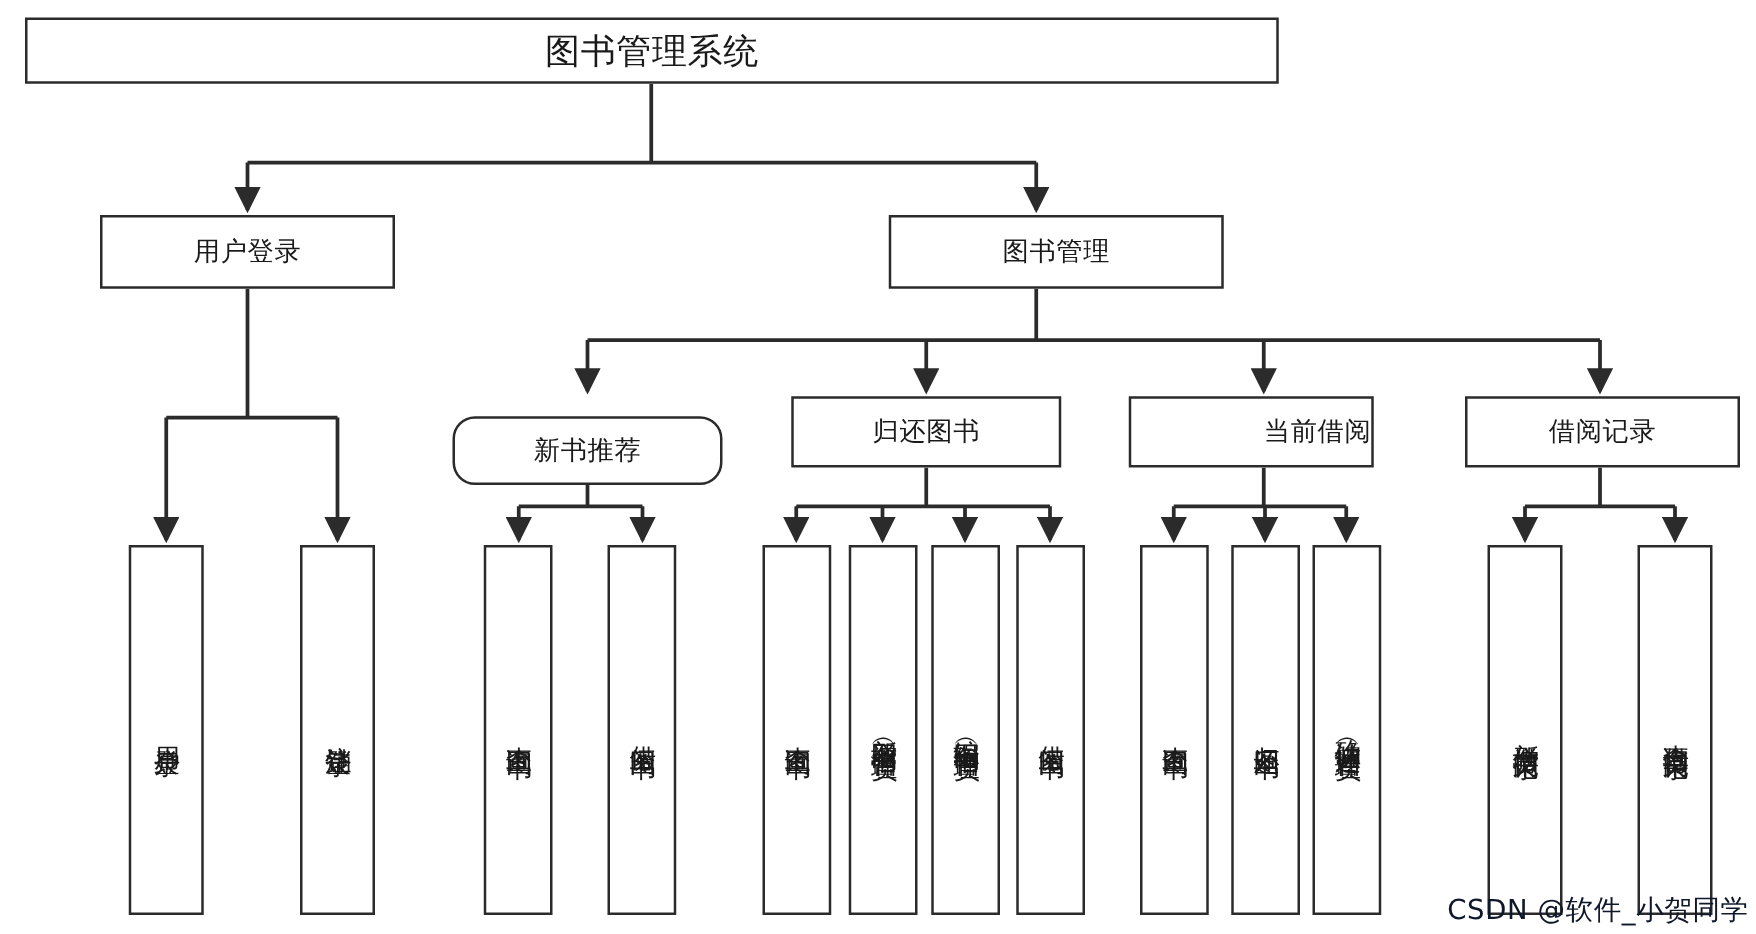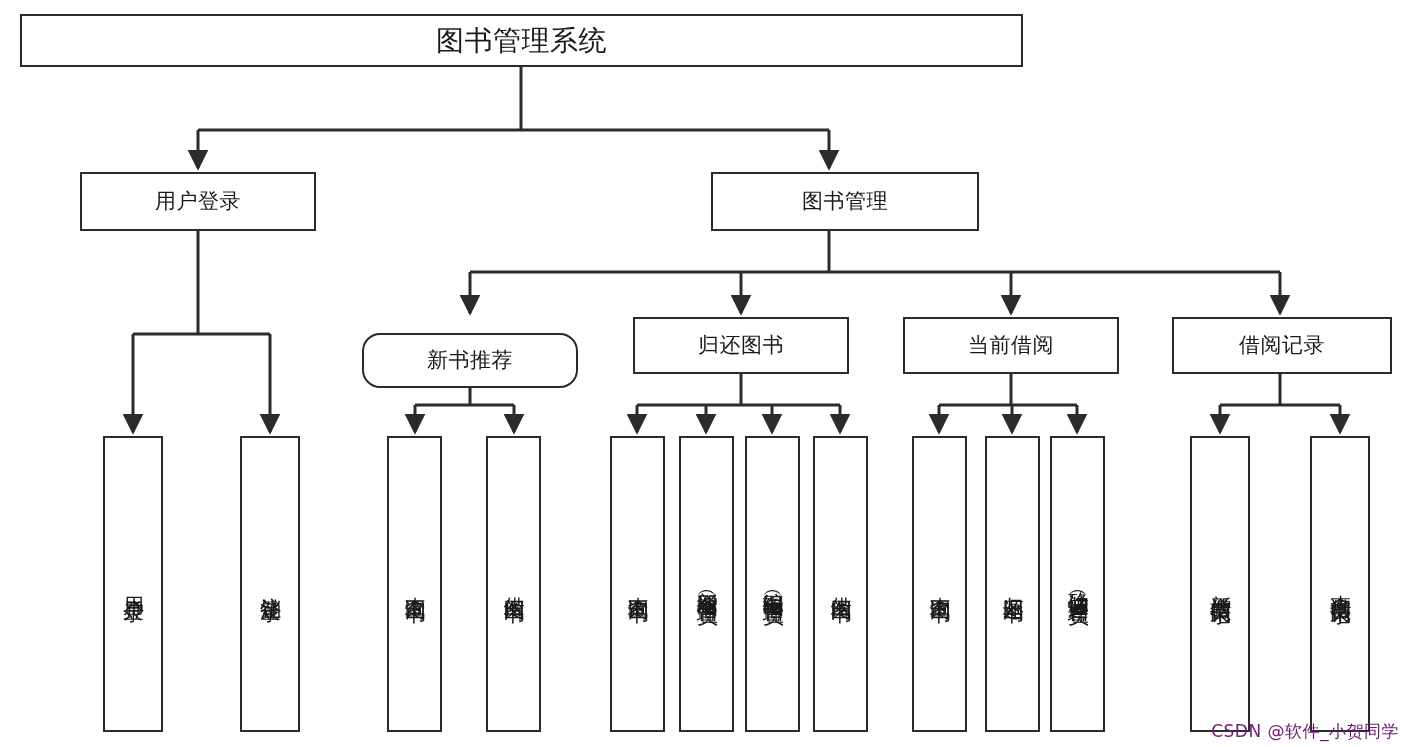--- a/index.html
+++ b/index.html
@@ -64,22 +64,22 @@
     font-size: 21px;
     line-height: 1.12;
     letter-spacing: 2px;
     white-space: nowrap;
   }
   
   #watermark {
     position: absolute;
     right: 6px;
     bottom: 4px;
-    font-size: 17px;
-    color: #701a75;
+    font-size: 22px;
+    color: #0f172a;
     letter-spacing: 0.5px;
     white-space: nowrap;
     user-select: none;
   }
 </style>
 </head>
 <body>
 
 <div id="diagram-root">
 
@@ -144,21 +144,21 @@
   <div class="node horiz" style="left:711px; top:172px; width:268px; height:59px;">
     <span class="label">图书管理</span>
   </div>
 
   <div class="node horiz" style="left:362px; top:333px; width:216px; height:55px;border-radius:18px;">
     <span class="label">新书推荐</span>
   </div>
   <div class="node horiz" style="left:633px; top:317px; width:216px; height:57px;">
     <span class="label">归还图书</span>
   </div>
-  <div class="node horiz" style="left:903px; top:317px; width:216px; height:57px;">
+  <div class="node horiz" style="left:903px; top:317px; width:196px; height:57px;justify-content:flex-end;">
     <span class="label">当前借阅</span>
   </div>
   <div class="node horiz" style="left:1172px; top:317px; width:220px; height:57px;">
     <span class="label">借阅记录</span>
   </div>
 
   <div class="node vert" style="left:103px; top:436px; width:60px; height:296px;">
     <span class="label">用户登录</span>
   </div>
   <div class="node vert" style="left:240px; top:436px; width:60px; height:296px;">

